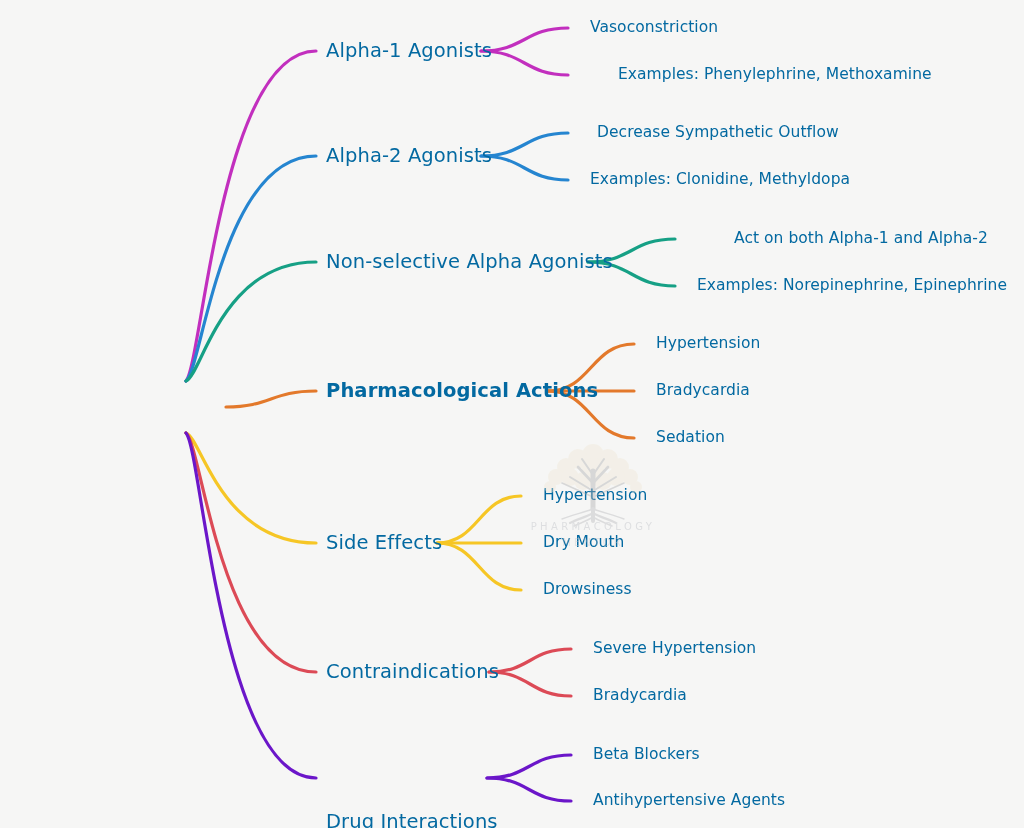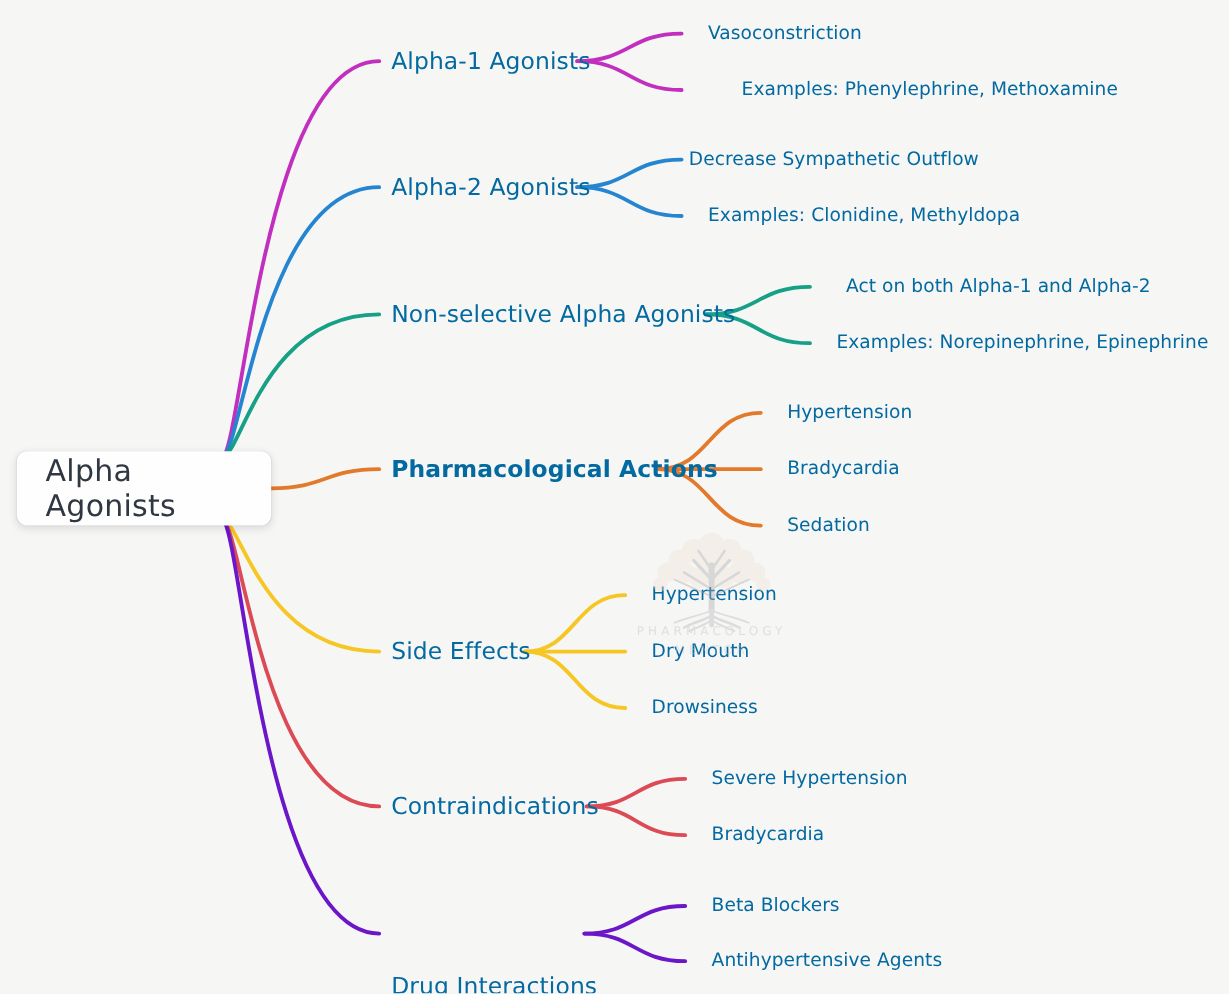--- a/index.html
+++ b/index.html
@@ -163,33 +163,30 @@
           <path d="M85 80 C91 84 98 86 104 89" stroke-width="1.6"></path>
           <path d="M85 72 C74 76 64 78 54 82" stroke-width="1.4"></path>
           <path d="M85 72 C96 76 106 78 116 82" stroke-width="1.4"></path>
         </g>
       </g>
     </svg>
     <div class="wm-text">PHARMACOLOGY</div>
     <div class="wm-text2">MENTOR</div>
   </div>
 
-  <div id="root-node">
-    <span class="root-text">Alpha Agonists</span>
-  </div>
 
   <div id="label-layer">
       <div class="node-label branch-label" style="left: 326px; top: 51px; text-align: center;">Alpha-1 Agonists</div>
       <div class="node-label leaf-label" style="left: 590px; top: 28px;">Vasoconstriction</div>
       <div class="node-label leaf-label" style="left: 618px; top: 75px;">Examples: Phenylephrine, Methoxamine</div>
       <div class="node-label branch-label" style="left: 326px; top: 156px;">Alpha-2 Agonists</div>
-      <div class="node-label leaf-label" style="left: 574px; top: 133px;">Decrease Sympathetic Outflow</div>
+      <div class="node-label leaf-label" style="left: 597px; top: 133px;">Decrease Sympathetic Outflow</div>
       <div class="node-label leaf-label" style="left: 590px; top: 180px;">Examples: Clonidine, Methyldopa</div>
       <div class="node-label branch-label" style="left: 326px; top: 262px;">Non-selective Alpha Agonists</div>
-      <div class="node-label leaf-label" style="left: 705px; top: 239px;">Act on both Alpha-1 and Alpha-2</div>
+      <div class="node-label leaf-label" style="left: 734px; top: 239px;">Act on both Alpha-1 and Alpha-2</div>
       <div class="node-label leaf-label" style="left: 697px; top: 286px;">Examples: Norepinephrine, Epinephrine</div>
       <div class="node-label branch-label" style="left: 326px; top: 391px; font-weight: bold;">Pharmacological Actions</div>
       <div class="node-label leaf-label" style="left: 656px; top: 344px;">Hypertension</div>
       <div class="node-label leaf-label" style="left: 656px; top: 391px;">Bradycardia</div>
       <div class="node-label leaf-label" style="left: 656px; top: 438px;">Sedation</div>
       <div class="node-label branch-label" style="left: 326px; top: 543px;">Side Effects</div>
       <div class="node-label leaf-label" style="left: 543px; top: 496px;">Hypertension</div>
       <div class="node-label leaf-label" style="left: 543px; top: 543px;">Dry Mouth</div>
       <div class="node-label leaf-label" style="left: 543px; top: 590px;">Drowsiness</div>
       <div class="node-label branch-label" style="left: 326px; top: 672px;">Contraindications</div>

